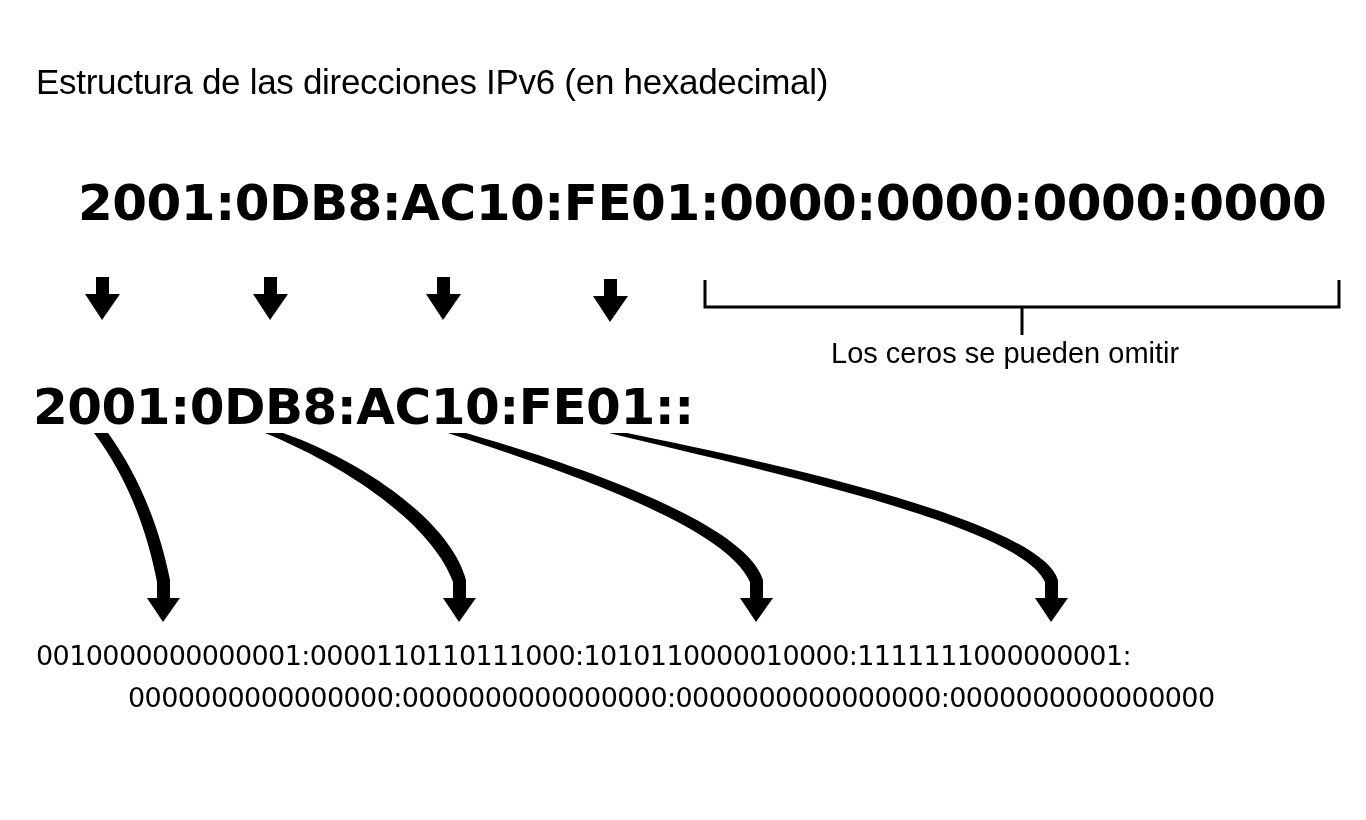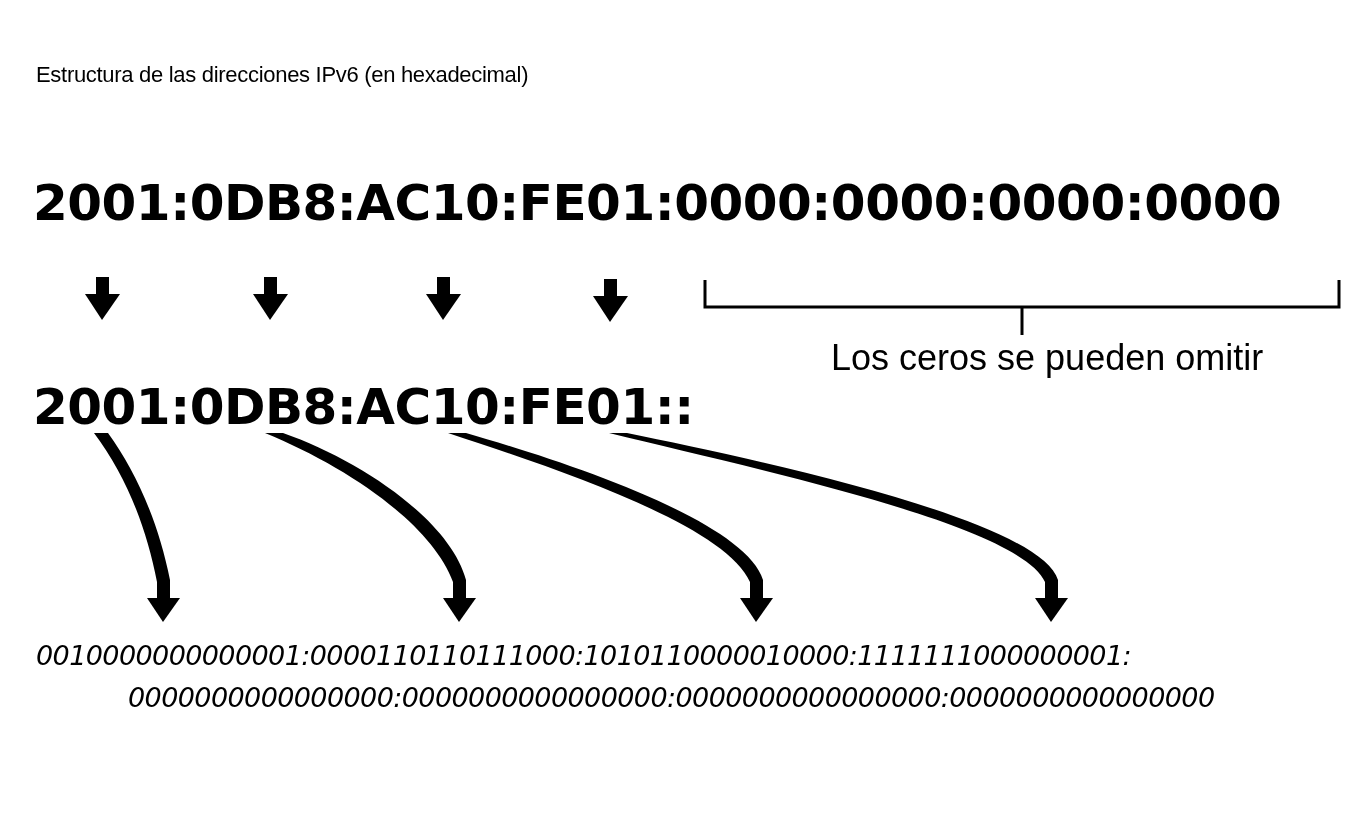--- a/index.html
+++ b/index.html
@@ -1,36 +1,36 @@
 <!DOCTYPE html>
 <html><head>
 <meta charset="utf-8">
 <style>
   html, body { margin: 0; padding: 0; background: #ffffff; }
   body { width: 1366px; height: 820px; position: relative; overflow: hidden; color: #000; }
   .title {
     position: absolute; left: 36px; top: 62px;
-    font-family: "Liberation Sans", sans-serif; font-size: 22px; letter-spacing: -0.3px;
+    font-family: "Liberation Sans", sans-serif; font-size: 35px; letter-spacing: -0.3px;
     white-space: nowrap;
   }
   .hex-full, .hex-short {
     position: absolute; left: 33px;
     font-family: "DejaVu Sans", sans-serif; font-weight: bold; font-size: 50px;
     letter-spacing: -0.5px; white-space: nowrap; line-height: 1;
   }
-  .hex-full { top: 178px; }
+  .hex-full { top: 178px; margin-left: 45px; }
   .hex-short { top: 382px; }
   .note {
     position: absolute; left: 831px; top: 337px;
-    font-family: "Liberation Sans", sans-serif; font-size: 36px; white-space: nowrap;
+    font-family: "Liberation Sans", sans-serif; font-size: 29px; white-space: nowrap;
   }
   .bin {
     position: absolute;
     font-family: "DejaVu Sans", sans-serif; font-size: 27px; white-space: nowrap;
-    letter-spacing: -0.6px; line-height: 1; font-style: italic;
+    letter-spacing: -0.6px; line-height: 1;
   }
   .bin-1 { left: 36px; top: 642px; }
   .bin-2 { left: 128px; top: 684px; }
   svg.overlay { position: absolute; left: 0; top: 0; }
 </style>
 </head>
 <body>
 
 <div class="title">Estructura de las direcciones IPv6 (en hexadecimal)</div>
 

